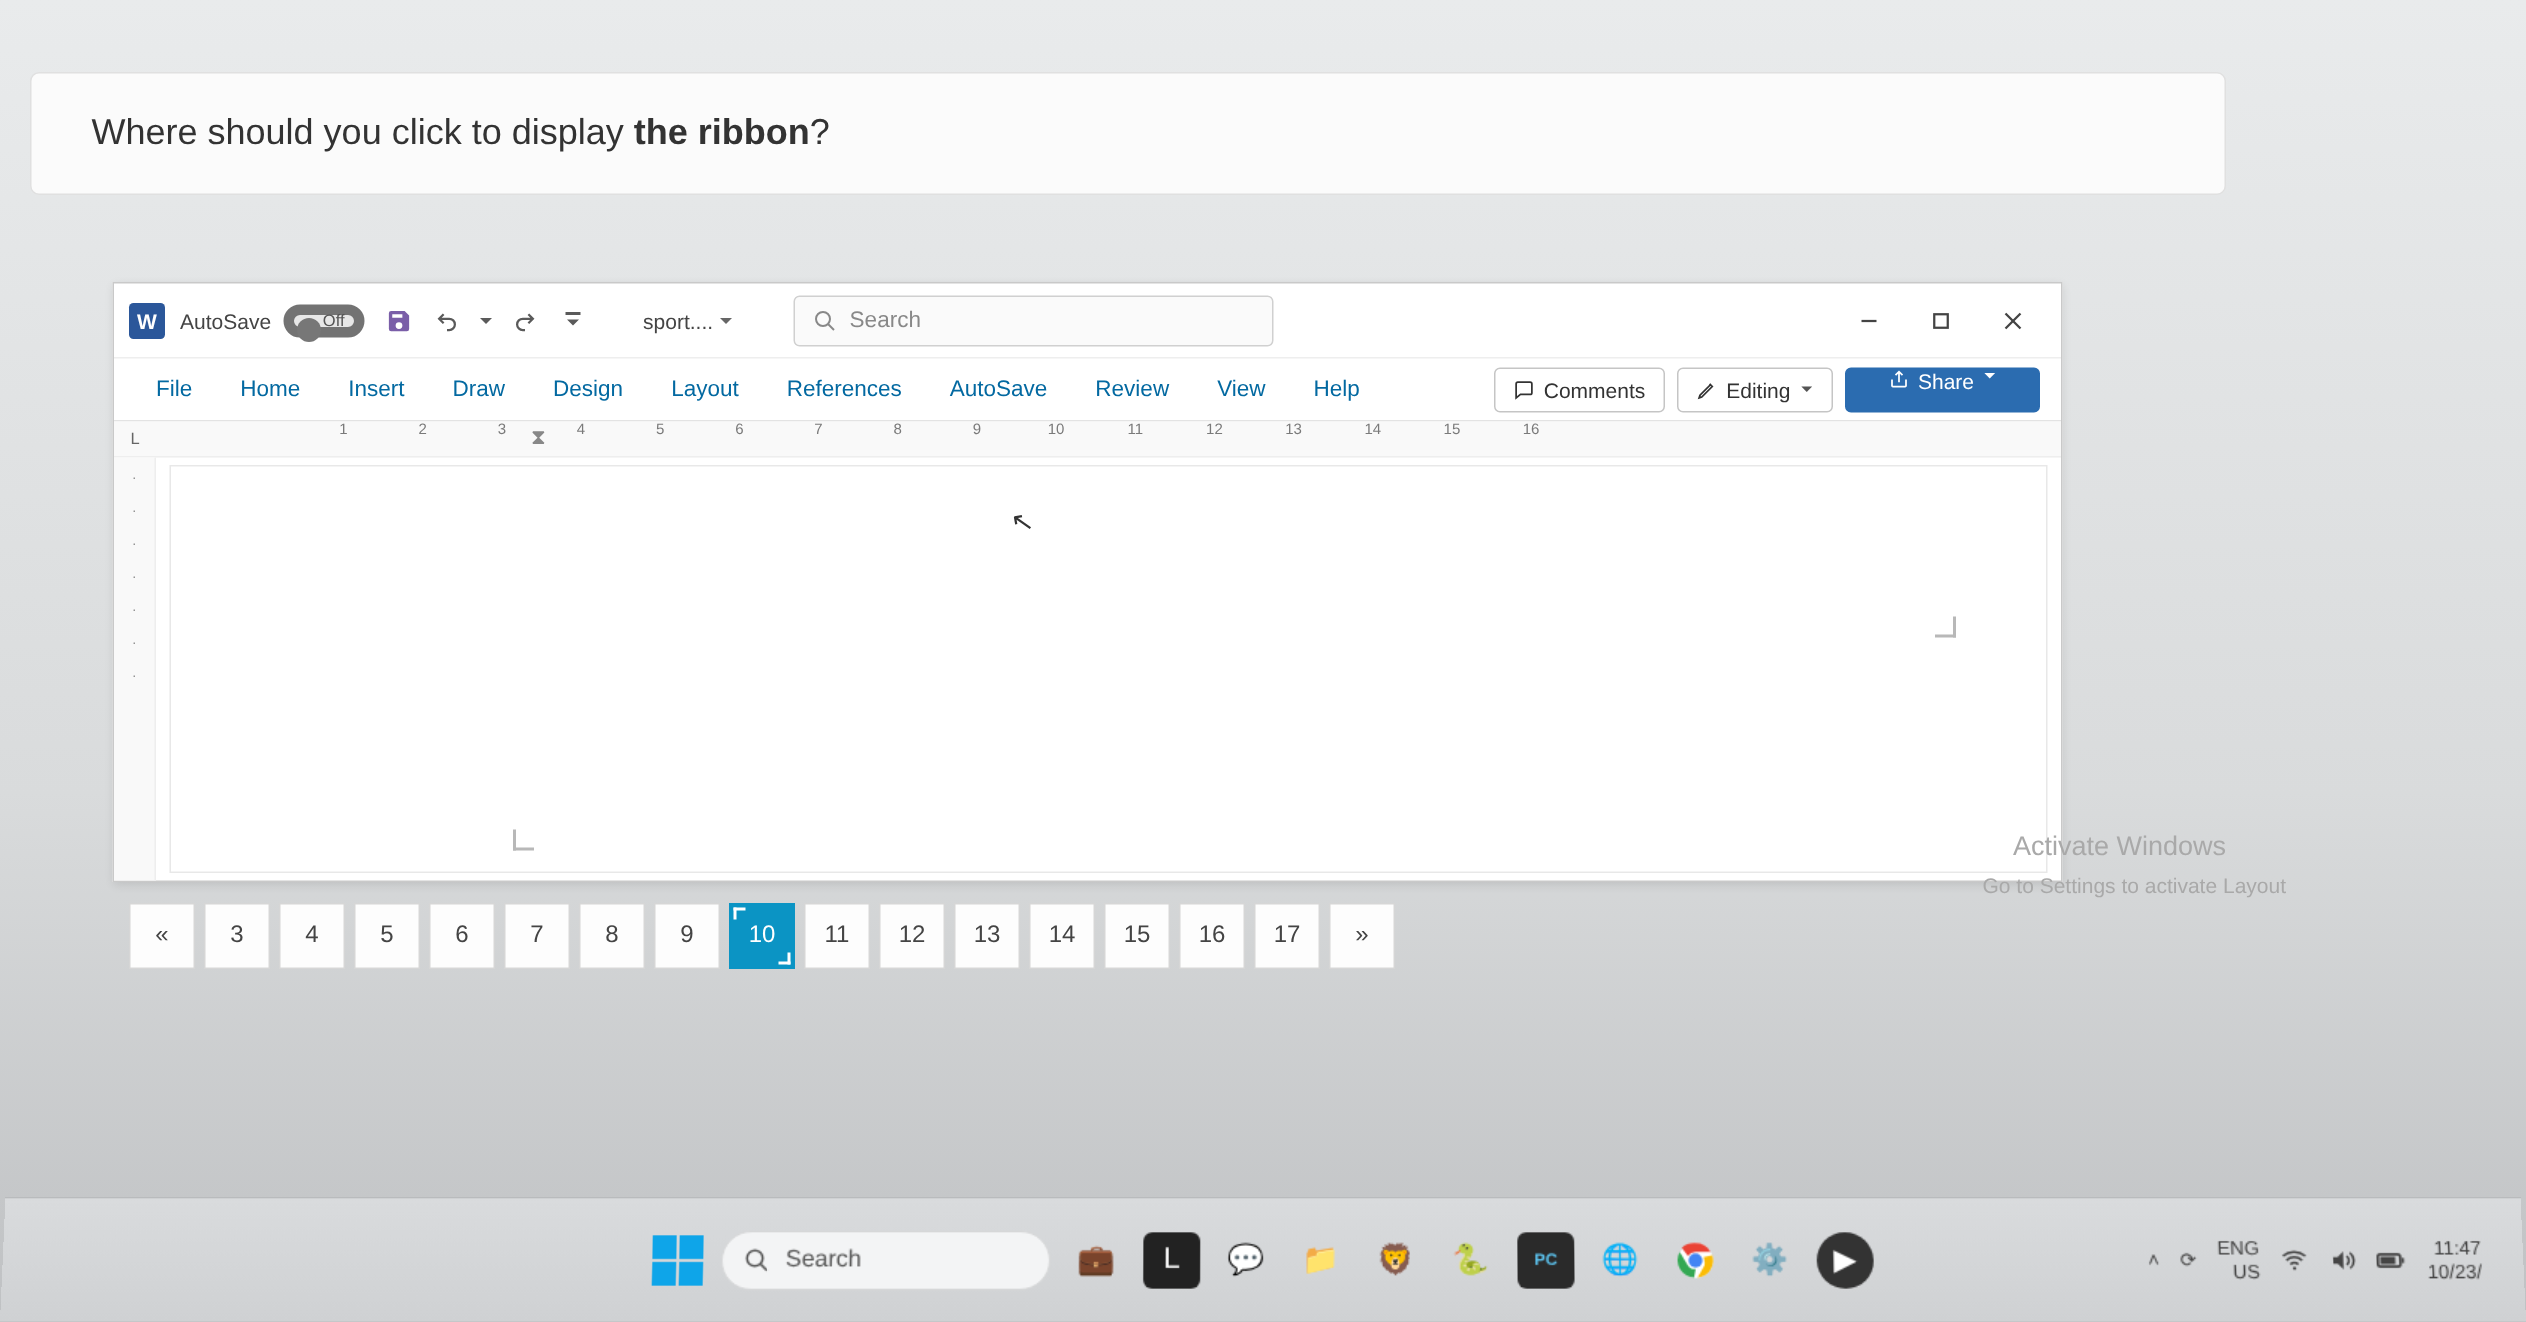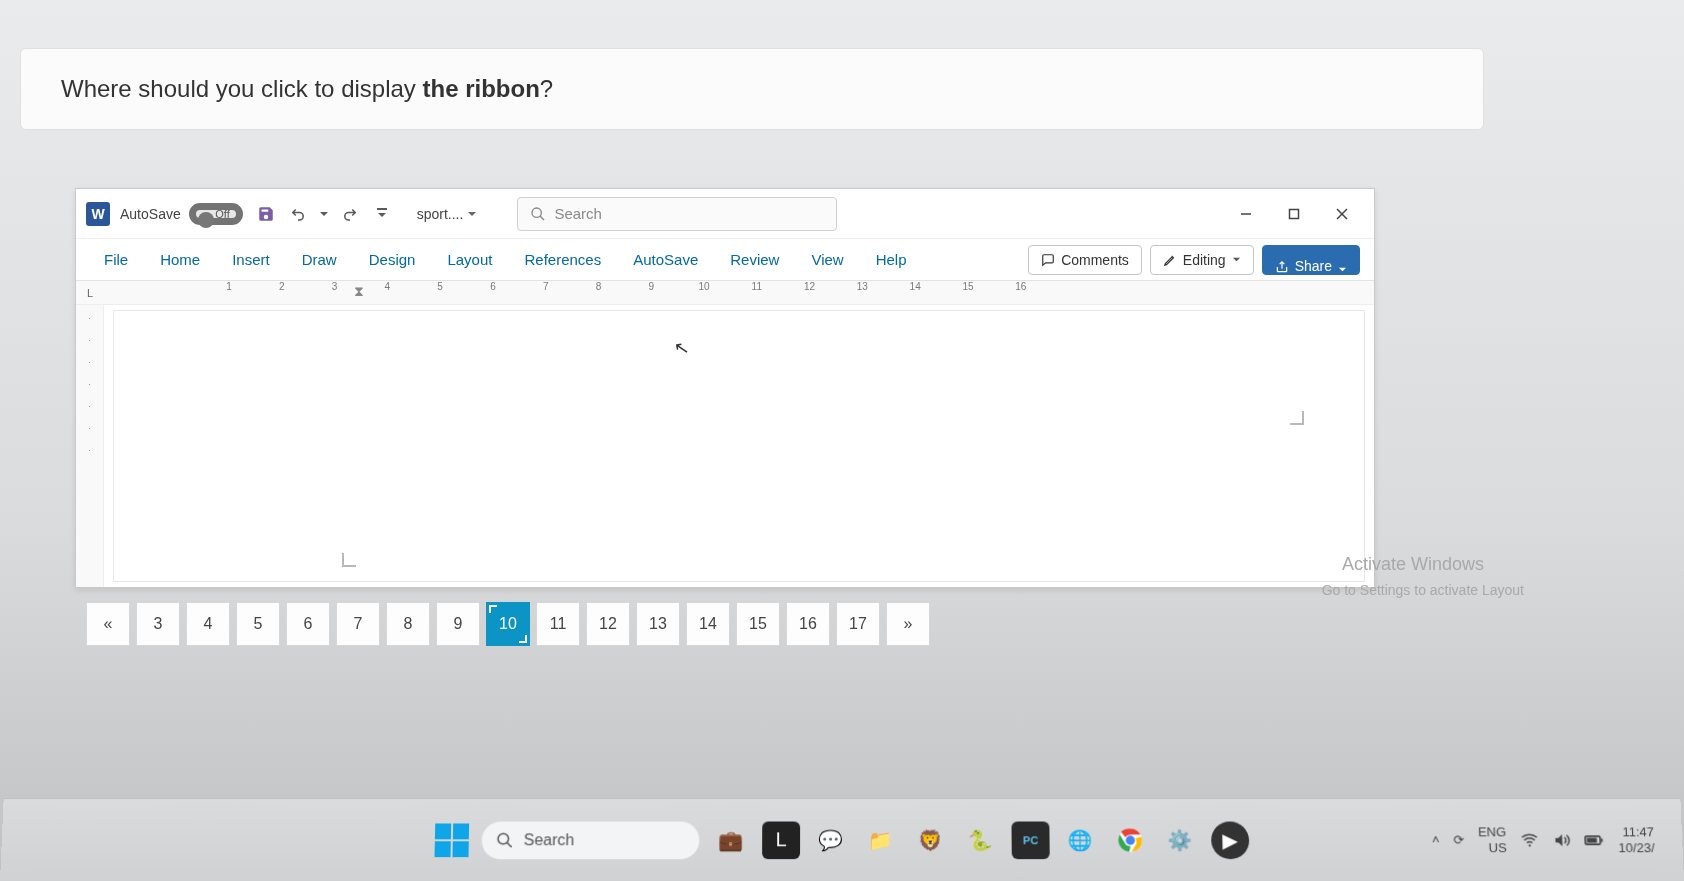--- a/index.html
+++ b/index.html
@@ -19,36 +19,36 @@
     height: 50px; display: flex; align-items: center; padding: 0 10px; gap: 10px;
     border-bottom: 1px solid #eee;
   }
   .w-logo { width: 24px; height: 24px; background: #2b579a; color: #fff; display:flex; align-items:center; justify-content:center; font-weight:bold; font-size:14px; border-radius:3px; }
   .autosave { display:flex; align-items:center; gap:8px; font-size:14px; color:#444; }
   .toggle { width:54px; height:22px; border-radius:11px; background:#e7e7e7; border:7px solid #737373; position:relative; display:flex; align-items:center; justify-content:flex-end; padding:0 6px; font-size:11px; color:#555; }
   .toggle::before { content:""; position:absolute; left:2px; top:2px; width:16px; height:16px; border-radius:50%; background:#777; }
   .qat { display:flex; align-items:center; gap:6px; }
   .qat-btn { width:26px; height:26px; display:flex; align-items:center; justify-content:center; color:#5a5a5a; font-size:16px; border-radius:3px; }
   .qat-btn.save { color:#7a5ea8; }
-  .doc-name { margin-left:12px; font-size:14px; color:#444; display:flex; align-items:center; gap:4px; }
+  .doc-name { margin-left:24px; font-size:14px; color:#444; display:flex; align-items:center; gap:4px; }
   .searchbox {
     margin-left:30px; width:320px; height:34px; background:#fafafa; border:1px solid #d0d0d0; border-radius:4px;
     display:flex; align-items:center; padding:0 12px; gap:8px; color:#888; font-size:15px;
   }
   .win-controls { margin-left:auto; display:flex; gap:4px; }
   .win-btn { width:44px; height:32px; display:flex; align-items:center; justify-content:center; color:#444; font-size:14px; }
 
   
   .tabs-row {
     height: 42px; display:flex; align-items:center; padding:0 14px; gap:4px; border-bottom:1px solid #e3e3e3;
   }
   .tab { padding:6px 14px; font-size:15px; color:#0369a1; cursor:pointer;text-align:right; }
   .tabs-right { margin-left:auto; display:flex; align-items:center; gap:8px; }
   .pill-btn { height:30px; padding:0 12px; border:1px solid #c5c5c5; border-radius:4px; display:flex; align-items:center; gap:6px; font-size:14px; color:#333; background:#fff; }
-  .share-btn { background:#2b6cb0; color:#fff; border:1px solid #2b6cb0; display:flex; align-items:flex-end; gap:6px; height:30px; padding:0 12px; border-radius:4px; font-size:14px; }
+  .share-btn { background:#2b6cb0; color:#fff; border:1px solid #2b6cb0; display:flex; align-items:flex-start; gap:6px; height:30px; padding:0 28px; border-radius:4px; font-size:14px; }
 
   
   .ruler-row { display:flex; height:24px; background:#f9f9f9; border-bottom:1px solid #eee; }
   .ruler-corner { width:28px; display:flex; align-items:center; justify-content:center; font-size:11px; color:#666; }
   .h-ruler { flex:1; position:relative; font-size:10px; color:#7a7a7a; padding-left:100px; white-space:nowrap; overflow:hidden; }
   .h-ruler span { display:inline-block; width:50px; text-align:center; }
   .ruler-tick-icon { position:absolute; left:230px; top:2px; font-size:14px; color:#888; }
 
   
   .doc-area { display:flex; height: calc(100% - 50px - 42px - 24px); }

